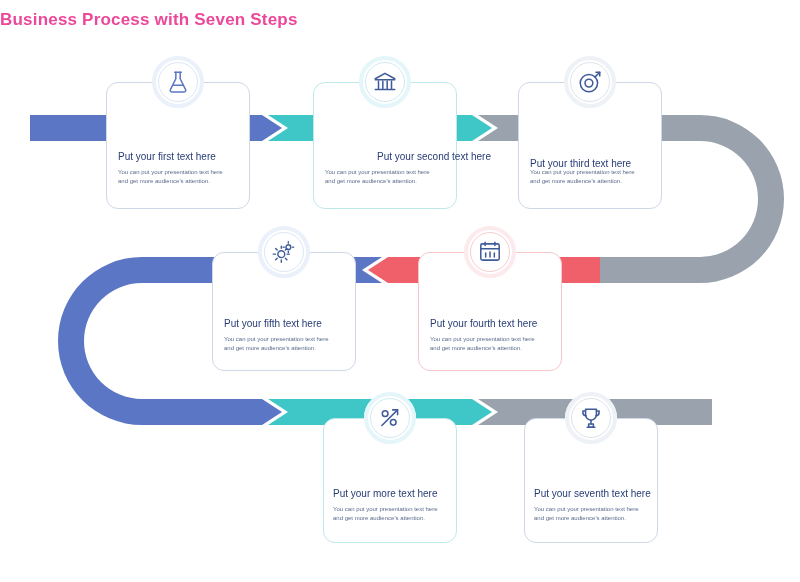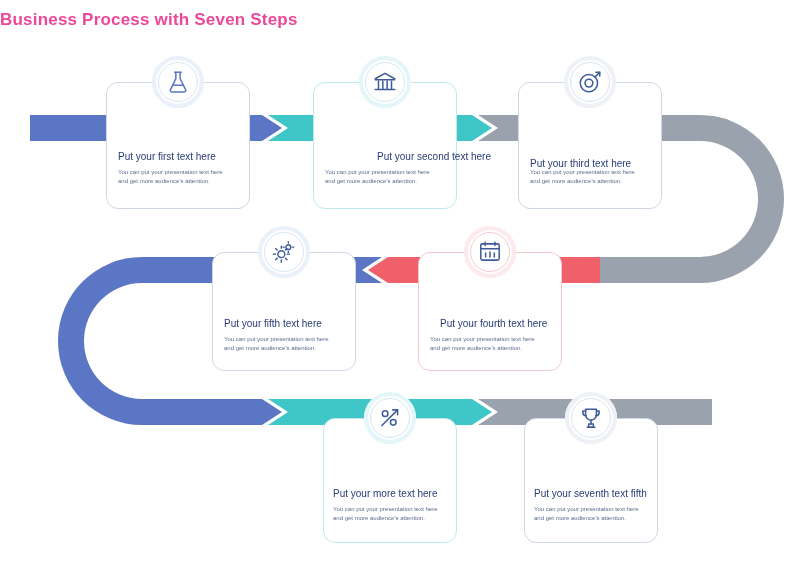--- a/index.html
+++ b/index.html
@@ -161,21 +161,21 @@
     <svg width="26" height="26" viewBox="0 0 24 24" fill="none" stroke="#3f5b9a" stroke-width="1.4" stroke-linecap="round" stroke-linejoin="round">
       <circle cx="11" cy="13" r="8"></circle>
         <circle cx="11" cy="13" r="3.6"></circle>
       <path d="M16.5 7.5L21 3"></path>
         <path d="M17.5 3h3.5v3.5"></path>
     </svg>
   </div>
 
   <div class="card" style="left:418px; top:252px; width:144px; height:119px; border-color:#f7c6cb;"></div>
   <div class="step-label" style="left:418px; top:291px; width:144px;">Step Four</div>
-  <div class="card-title" style="left:440px; top:318px; width:124px;">Put your fourth text here</div>
+  <div class="card-title" style="left:430px; top:318px; width:124px;">Put your fourth text here</div>
   <div class="card-body" style="left:430px; top:335px;">You can put your presentation text here and get more audience's attention.</div>
   <div class="badge" style="left:464px; top:226px;">
     <div class="ring-outer" style="border-color:#fdeaec;"></div>
     <div class="ring-inner" style="border-color:#f7ccd1;"></div>
     <svg width="26" height="26" viewBox="0 0 24 24" fill="none" stroke="#3f5b9a" stroke-width="1.4" stroke-linecap="round" stroke-linejoin="round">
       <rect x="3.5" y="4.5" width="17" height="15" rx="1.6"></rect>
       <path d="M3.5 9h17"></path>
         <path d="M7.5 3v3M16.5 3v3"></path>
       <path d="M8 13v3.5M12 12v4.5M16 13v3.5"></path>
     </svg>
@@ -206,21 +206,21 @@
     <svg width="26" height="26" viewBox="0 0 24 24" fill="none" stroke="#3f5b9a" stroke-width="1.4" stroke-linecap="round" stroke-linejoin="round">
       <circle cx="7.5" cy="8" r="2.6"></circle>
         <circle cx="15" cy="16" r="2.6"></circle>
       <path d="M4.5 19L19 4.5"></path>
         <path d="M14.5 4.5H19V9"></path>
     </svg>
   </div>
 
   <div class="card" style="left:524px; top:418px; width:134px; height:125px;"></div>
   <div class="step-label" style="left:524px; top:461px; width:134px;">Step Seven</div>
-  <div class="card-title" style="left:534px; top:488px; width:118px;">Put your seventh text fifth</div>
+  <div class="card-title" style="left:534px; top:488px; width:118px;">Put your seventh text here</div>
   <div class="card-body" style="left:534px; top:505px; width:108px;">You can put your presentation text here and get more audience's attention.</div>
   <div class="badge" style="left:565px; top:392px;">
     <div class="ring-outer" style="border-color:#eef1f5;"></div>
     <div class="ring-inner" style="border-color:#dde3ea;"></div>
     <svg width="26" height="26" viewBox="0 0 24 24" fill="none" stroke="#3f5b9a" stroke-width="1.4" stroke-linecap="round" stroke-linejoin="round">
       <path d="M7 4h10v5a5 5 0 0 1-10 0V4z"></path>
       <path d="M7 5.5H4.5V7a3 3 0 0 0 3 3"></path>
       <path d="M17 5.5h2.5V7a3 3 0 0 1-3 3"></path>
       <path d="M12 14v3.5"></path>
         <path d="M8.5 20.5h7"></path>

